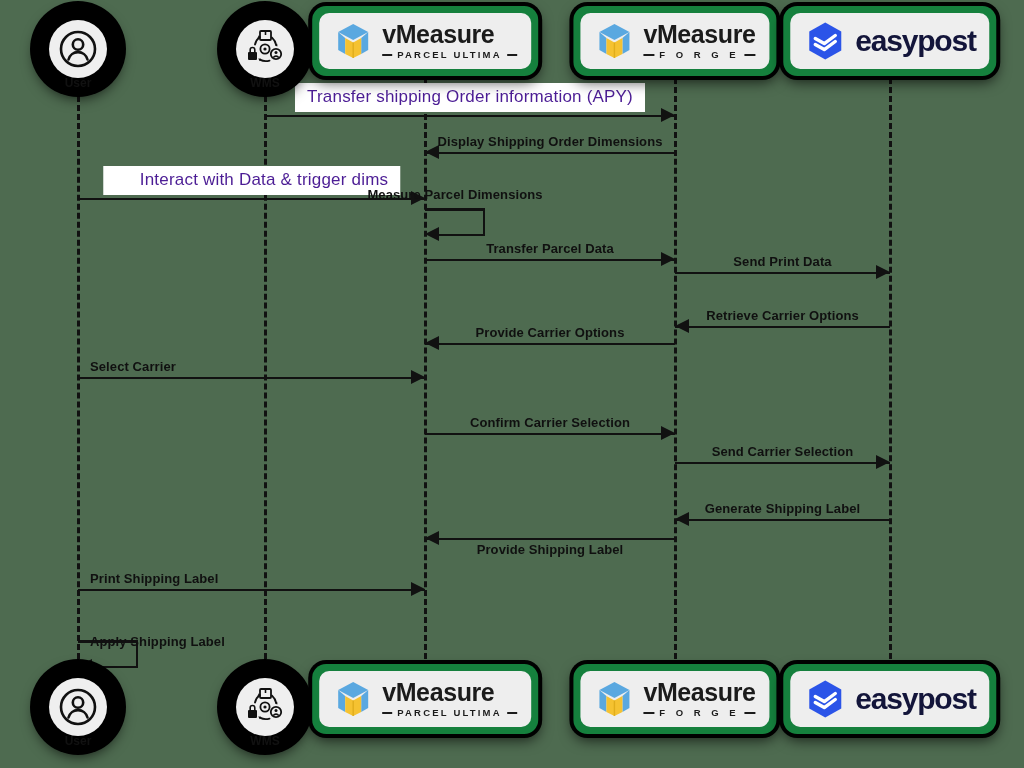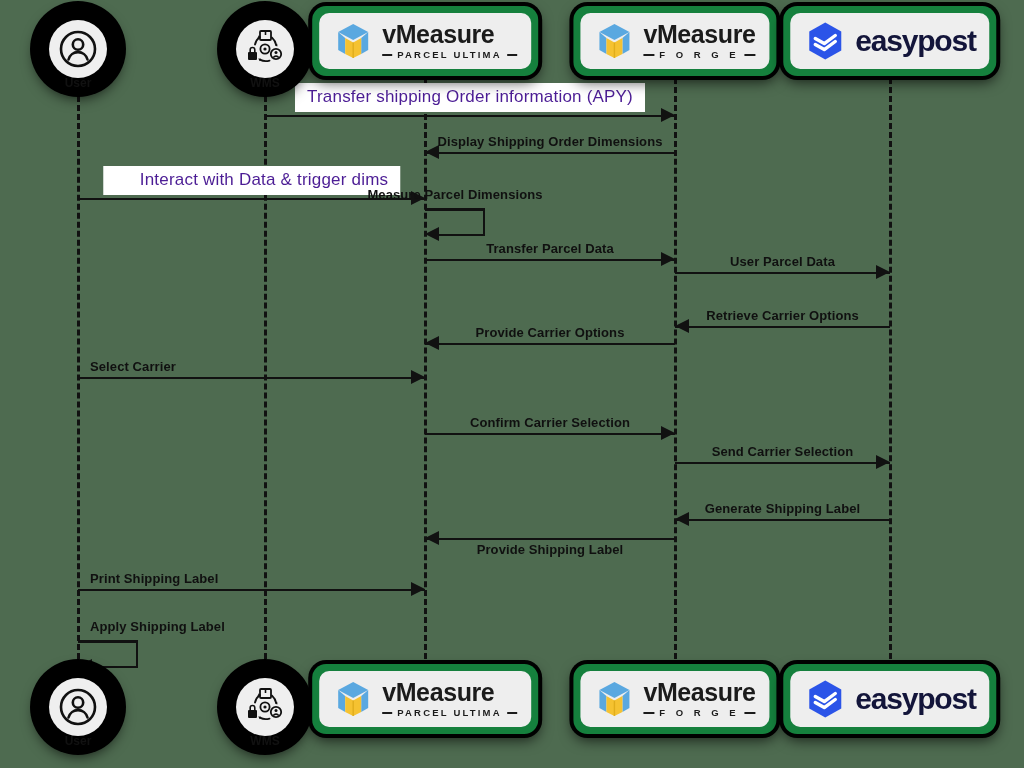--- a/index.html
+++ b/index.html
@@ -136,21 +136,21 @@
       <div class="mlabel" style="top: 202px; left: 455px;">Measure Parcel Dimensions</div>
       <div class="msg" style="left: 425px; top: 259px; width: 250px;">
         <div class="line" style="width: 250px;"></div>
         <div class="head r" style="left: 236px;"></div>
       </div>
       <div class="mlabel " style="top: 256px; left: 550px;">Transfer Parcel Data</div>
       <div class="msg" style="left: 675px; top: 272px; width: 215px;">
         <div class="line" style="width: 215px;"></div>
         <div class="head r" style="left: 201px;"></div>
       </div>
-      <div class="mlabel " style="top: 269px; left: 782.5px;">User Parcel Data</div>
+      <div class="mlabel " style="top: 269px; left: 782.5px;">Send Print Data</div>
       <div class="msg" style="left: 675px; top: 326px; width: 215px;">
         <div class="line" style="width: 215px;"></div>
         <div class="head l" style="left: 0px;"></div>
       </div>
       <div class="mlabel " style="top: 323px; left: 782.5px;">Retrieve Carrier Options</div>
       <div class="msg" style="left: 425px; top: 343px; width: 250px;">
         <div class="line" style="width: 250px;"></div>
         <div class="head l" style="left: 0px;"></div>
       </div>
       <div class="mlabel " style="top: 340px; left: 550px;">Provide Carrier Options</div>
@@ -183,21 +183,21 @@
         <div class="line" style="width: 347px;"></div>
         <div class="head r" style="left: 333px;"></div>
       </div>
       <div class="mlabel left" style="top: 586px; left: 90px;">Print Shipping Label</div>
       <div class="selfloop" style="left: 78px; top: 640px;">
         <div class="seg" style="left:0;top:0;width:60px;height:2.5px;"></div>
         <div class="seg" style="left:57.5px;top:0;width:2.5px;height:28px;"></div>
         <div class="seg" style="left:14px;top:25.5px;width:46px;height:2.5px;"></div>
         <div style="position:absolute;left:0;top:18.5px;width:0;height:0;border-top:7.5px solid transparent;border-bottom:7.5px solid transparent;border-right:14px solid #111;"></div>
       </div>
-      <div class="mlabel left" style="top: 634px; left: 90px;">Apply Shipping Label</div>
+      <div class="mlabel left" style="top: 649px; left: 90px;">Apply Shipping Label</div>
     </div>
   <div id="heads">
       <div class="pnode" style="left: 78px; transform: translateX(-50%); top: 6px;">
         <div class="actor-badge">
           <div class="disc">
             <svg width="40" height="40" viewBox="0 0 40 40">
               <circle cx="20" cy="20" r="17" fill="none" stroke="#111" stroke-width="2.6"></circle>
               <circle cx="20" cy="15.5" r="5.2" fill="none" stroke="#111" stroke-width="2.6"></circle>
               <path d="M10.5 30.5a9.8 9.8 0 0 1 19 0" fill="none" stroke="#111" stroke-width="2.6" stroke-linecap="round"></path>
             </svg>

